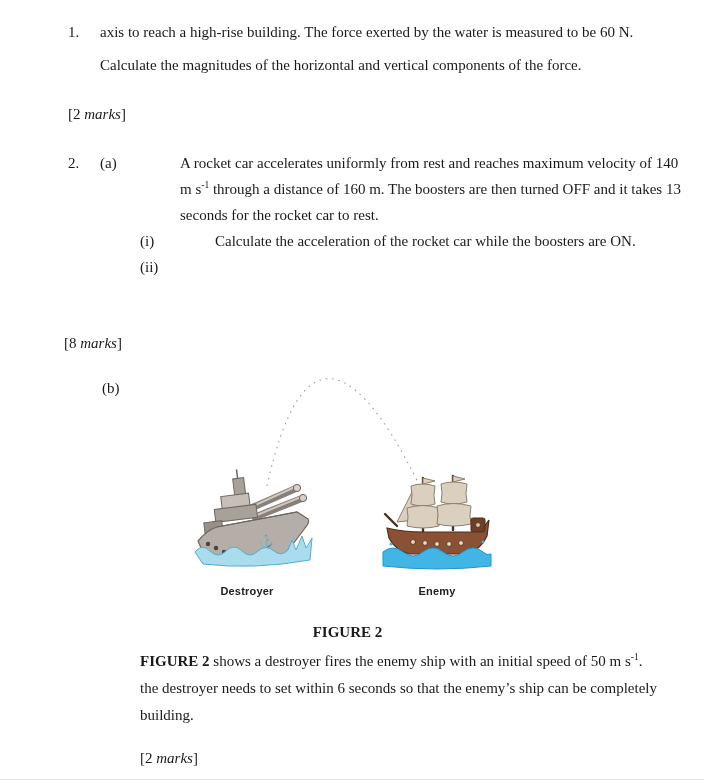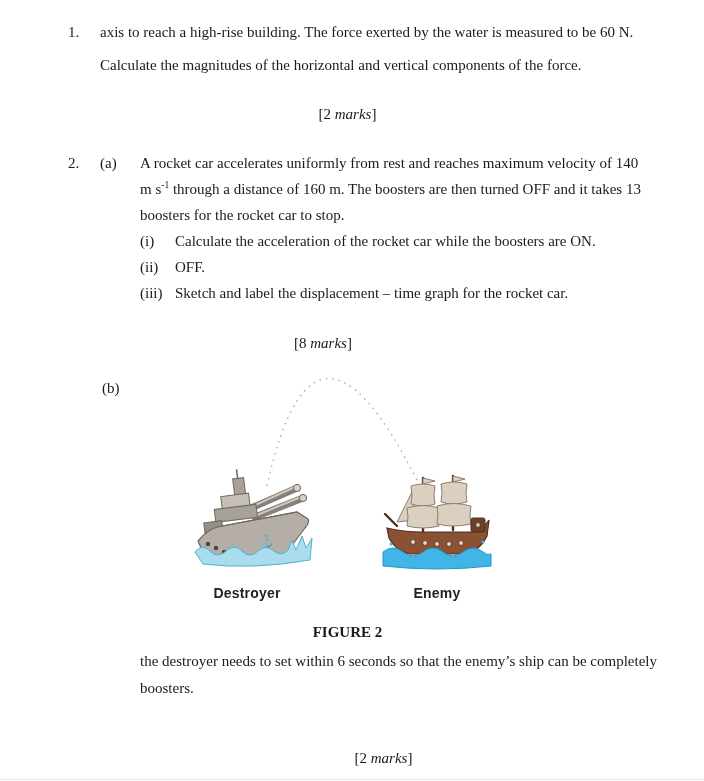--- a/index.html
+++ b/index.html
@@ -14,40 +14,40 @@
   }
   .abs{position:absolute;}
   .qrow{display:flex;align-items:flex-start;}
   .qnum{width:32px;flex:0 0 32px;}
   .alabel{width:40px;flex:0 0 40px;}
   .qbody{flex:1;min-width:0;}
   .ln{white-space:nowrap;}
   #q1{top:16px;left:68px;width:559px;}
   #q1 .ln{line-height:33px;}
   #q1 .qnum{line-height:33px;}
-  .marks{text-align:center;line-height:24px;}
+  .marks{text-align:left;line-height:24px;}
   #q1-marks{top:102px;left:68px;width:559px;}
   #q2a{top:150px;left:68px;width:559px;}
-  #q2a .ln{line-height:26px;}
+  #q2a .ln{line-height:26px;margin-left:40px;}
   #q2a .qnum,#q2a .alabel{line-height:26px;}
   .subitem{display:flex;}
   .roman{width:35px;flex:0 0 35px;line-height:26px;}
   .itext{flex:1;min-width:0;}
   .itext .ln{line-height:26px;}
-  #q2a-marks{top:331px;left:52px;width:542px;}
+  #q2a-marks{top:331px;left:64px;width:542px;}
   #b-label{top:377px;left:102px;line-height:22px;}
   #figure-area{top:358px;left:95px;width:540px;height:250px;}
   #figure-area svg{position:absolute;overflow:visible;}
   #trajectory-svg{left:0;top:0;}
   #destroyer-svg{left:98px;top:106px;}
   #enemy-svg{left:288px;top:112px;}
   .ship-label{
     position:absolute;top:227px;width:108px;text-align:center;
     font-family:"Liberation Sans", sans-serif;
-    font-weight:bold;font-size:14px;letter-spacing:.2px;color:#222;
+    font-weight:bold;font-size:11px;letter-spacing:.2px;color:#222;
   }
   #destroyer-label{left:98px;}
   #enemy-label{left:288px;}
   #figure-caption{top:621px;left:68px;width:559px;text-align:center;font-weight:bold;line-height:22px;}
   #q2b{top:648px;left:140px;width:490px;}
   #q2b .ln{line-height:27px;}
   #q2b-marks{top:746px;left:140px;width:487px;}
   sup.s{font-size:9.5px;line-height:0;vertical-align:6px;letter-spacing:0;}
   i{font-style:italic;}
   b{font-weight:bold;}
@@ -77,38 +77,31 @@
     </div>
   </div>
   <div class="abs marks" id="q1-marks"><span>[2 </span><i>marks</i><span>]</span></div>
 
   <div class="abs qrow" id="q2a">
     <div class="qnum">2.</div>
     <div class="alabel">(a)</div>
     <div class="qbody">
       <div class="ln">A rocket car accelerates uniformly from rest and reaches maximum velocity of 140</div>
       <div class="ln"><span>m s</span><sup class="s">-1</sup><span> through a distance of 160 m. The boosters are then turned OFF and it takes 13</span></div>
-      <div class="ln">boosters for the rocket car to stop.</div>
+      <div class="ln">seconds for the rocket car to rest.</div>
       <div class="subitem">
         <div class="roman">(i)</div>
         <div class="itext">
             <div class="ln">Calculate the acceleration of the rocket car while the boosters are ON.</div>
           </div>
       </div>
       <div class="subitem">
         <div class="roman">(ii)</div>
         <div class="itext">
-          <div class="ln">OFF.</div>
         </div>
-      </div>
-      <div class="subitem">
-        <div class="roman">(iii)</div>
-        <div class="itext">
-            <div class="ln">Sketch and label the displacement – time graph for the rocket car.</div>
-          </div>
       </div>
     </div>
   </div>
   <div class="abs marks" id="q2a-marks"><span>[8 </span><i>marks</i><span>]</span></div>
 
   <div class="abs" id="b-label">(b)</div>
 
   <div class="abs" id="figure-area">
     <svg id="trajectory-svg" width="540" height="250" viewBox="0 0 540 250">
       <path class="traj" d="M172,128 Q222,-100 338,156"></path>
@@ -169,19 +162,20 @@
       <circle cx="8" cy="74" r="1.5" fill="#41b5e5"></circle>
       <circle cx="100" cy="72" r="1.5" fill="#41b5e5"></circle>
     </svg>
     <div class="ship-label" id="destroyer-label">Destroyer</div>
     <div class="ship-label" id="enemy-label">Enemy</div>
   </div>
 
   <div class="abs" id="figure-caption">FIGURE 2</div>
 
   <div class="abs" id="q2b">
+    <div class="ln"><b>FIGURE 2</b><span> shows a destroyer fires the enemy ship with an initial speed of 50 m s</span><sup class="s">-1</sup><span>.</span></div>
     <div class="ln">the destroyer needs to set within 6 seconds so that the enemy’s ship can be completely</div>
-    <div class="ln">boosters.</div>
+    <div class="ln">building.</div>
   </div>
   <div class="abs marks" id="q2b-marks"><span>[2 </span><i>marks</i><span>]</span></div>
 
   <div class="abs" id="bottom-rule"></div>
 </div>
 
 </body></html>

